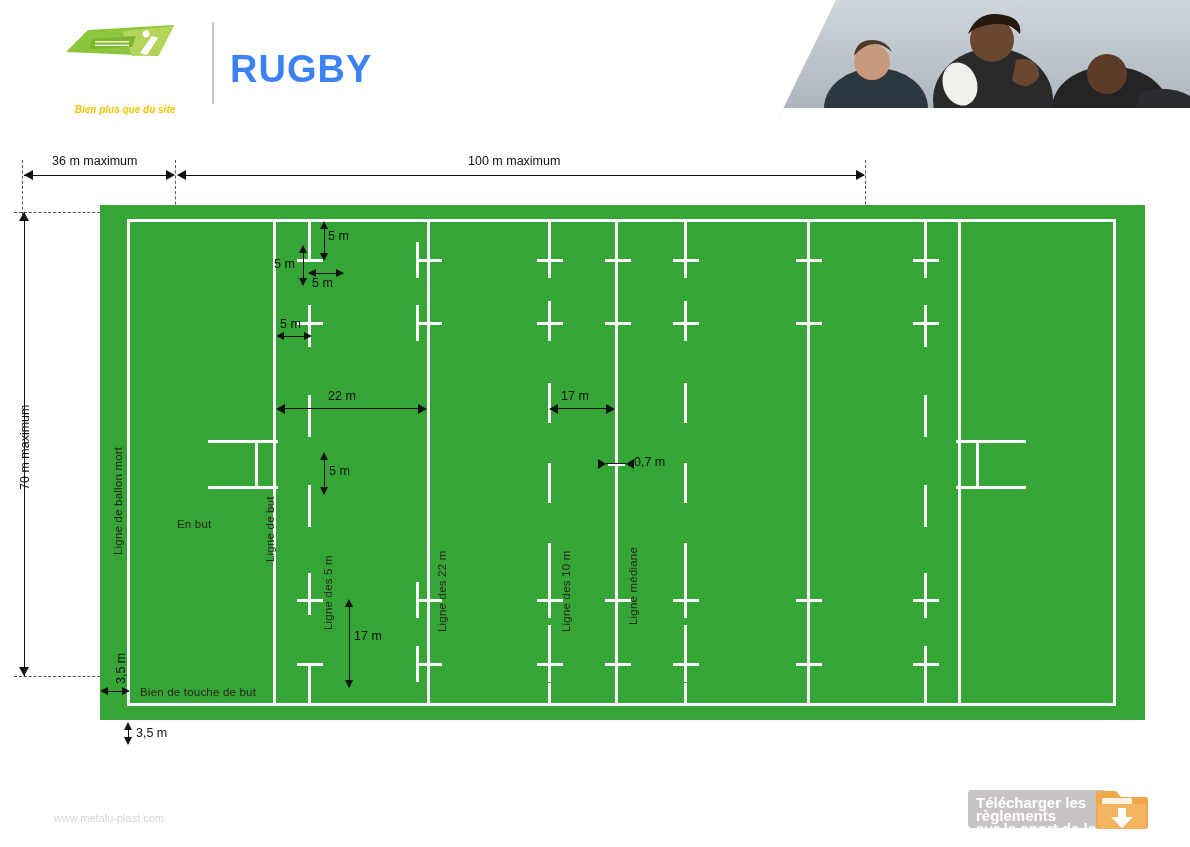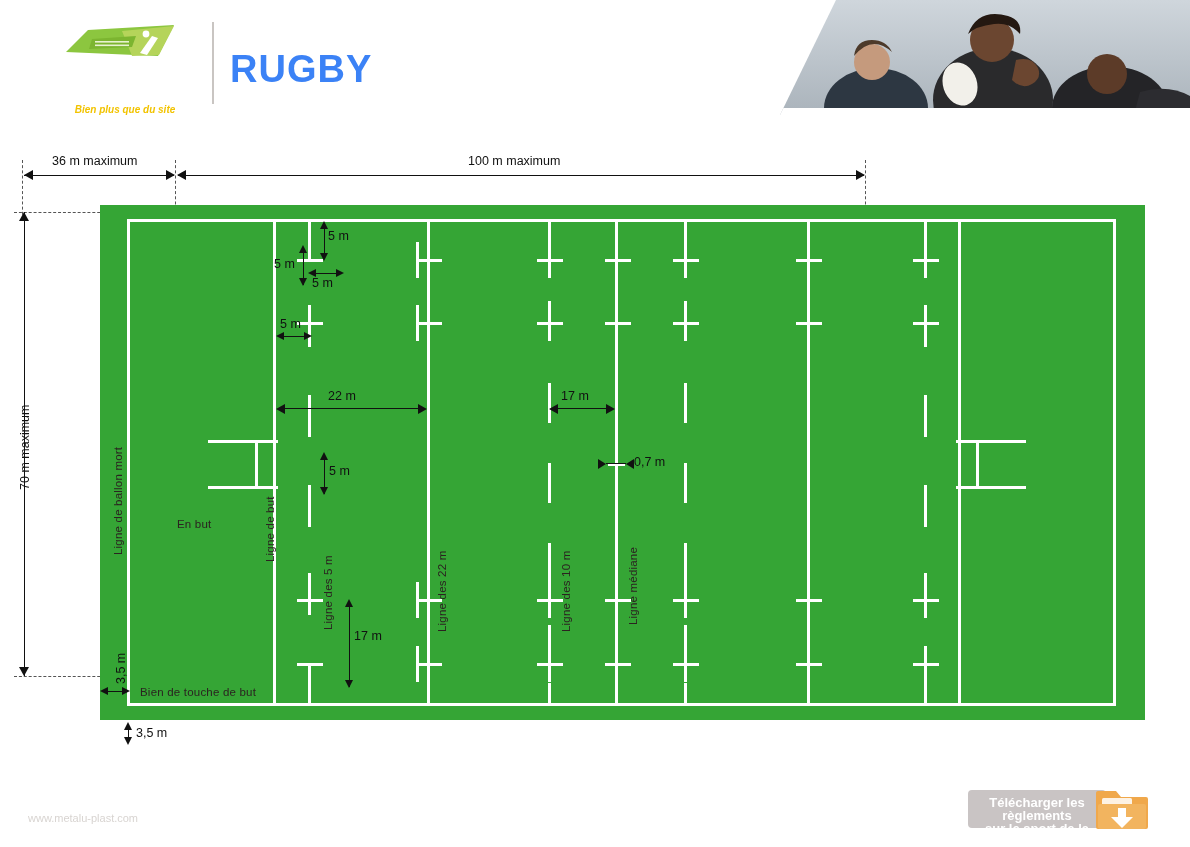--- a/index.html
+++ b/index.html
@@ -36,25 +36,25 @@
   .lbl-v{position:absolute;font-size:11.5px;color:#2b2320;white-space:nowrap;
          transform-origin:0 0;transform:rotate(-90deg);letter-spacing:.2px;}
   .lbl-dim{position:absolute;font-size:12.5px;color:#111;white-space:nowrap;}
   .lbl-dimv{position:absolute;font-size:12.5px;color:#111;white-space:nowrap;
             transform-origin:0 0;transform:rotate(-90deg);}
   .dimline{position:absolute;background:#111;}
   .dash-v{position:absolute;width:0;border-left:1px dashed #555;}
   .dash-h{position:absolute;height:0;border-top:1px dashed #555;}
 
   
-  #site-url{position:absolute;left:28px;top:812px;font-size:11px;color:#d8d4d1;}
+  #site-url{position:absolute;left:54px;top:812px;font-size:11px;color:#d8d4d1;}
   #dl{position:absolute;left:968px;top:787px;width:180px;height:44px;}
   #dl-pill{position:absolute;left:0;top:3px;width:138px;height:38px;background:#c9c4c4;border-radius:4px;}
-  #dl-text{position:absolute;left:8px;top:9px;width:122px;text-align:center;
-           font-size:13px;font-weight:bold;color:#ffffff;line-height:13px;}
+  #dl-text{position:absolute;left:8px;top:9px;width:122px;text-align:left;
+           font-size:15px;font-weight:bold;color:#ffffff;line-height:13px;}
   #dl-icon{position:absolute;left:126px;top:0;width:56px;height:44px;}
 </style>
 </head>
 <body>
 
 <div id="header">
 
   <div id="logo-block">
     <div id="logo-mark">
       <svg width="118" height="42" viewBox="0 0 118 42">

